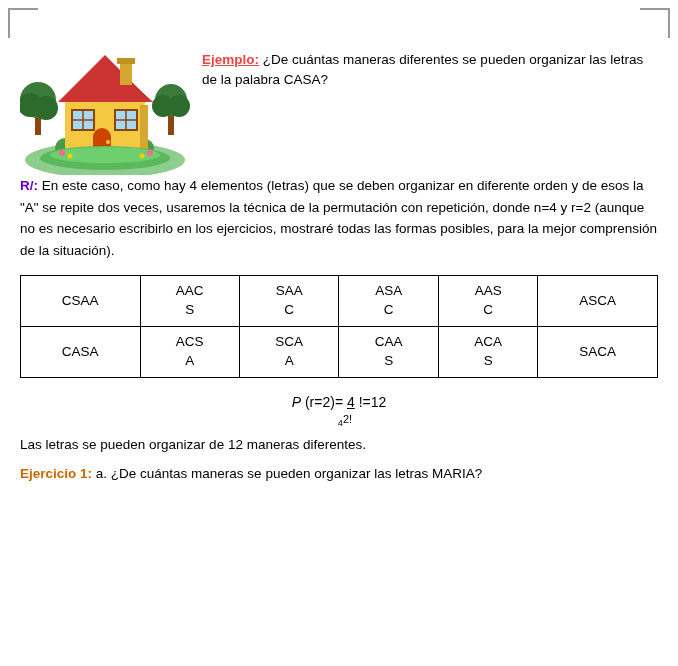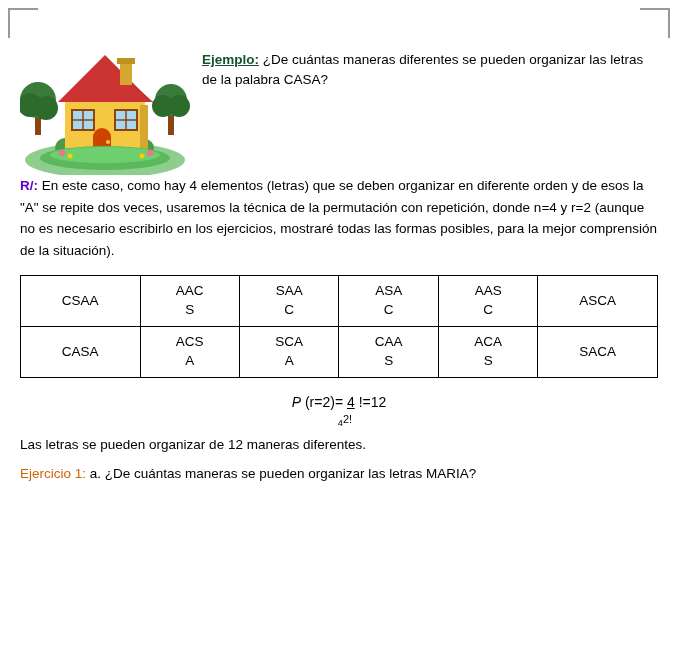--- a/index.html
+++ b/index.html
@@ -29,21 +29,21 @@
       border-right: 2px solid #999;
     }
 
     .example-text {
       margin-top: 40px;
       overflow: hidden;
       line-height: 1.5;
     }
 
     .example-label {
-      color: #14532d;
+      color: #ef4444;
       font-weight: bold;
       text-decoration: underline;
     }
 
     .answer-block {
       clear: both;
       margin-top: 8px;
       line-height: 1.6;
     }
 
@@ -95,21 +95,21 @@
       text-decoration: underline;
     }
 
     .conclusion {
       margin-top: 3px;
       font-size: 13.5px;
     }
 
     .exercise-label {
       color: #cc6600;
-      font-weight: normal;
+      font-weight: bold;
     }
 
     .exercise-section {
       margin-top: 14px;
       font-size: 13.5px;
     }
 
     
     .house-container {
       float: left;

